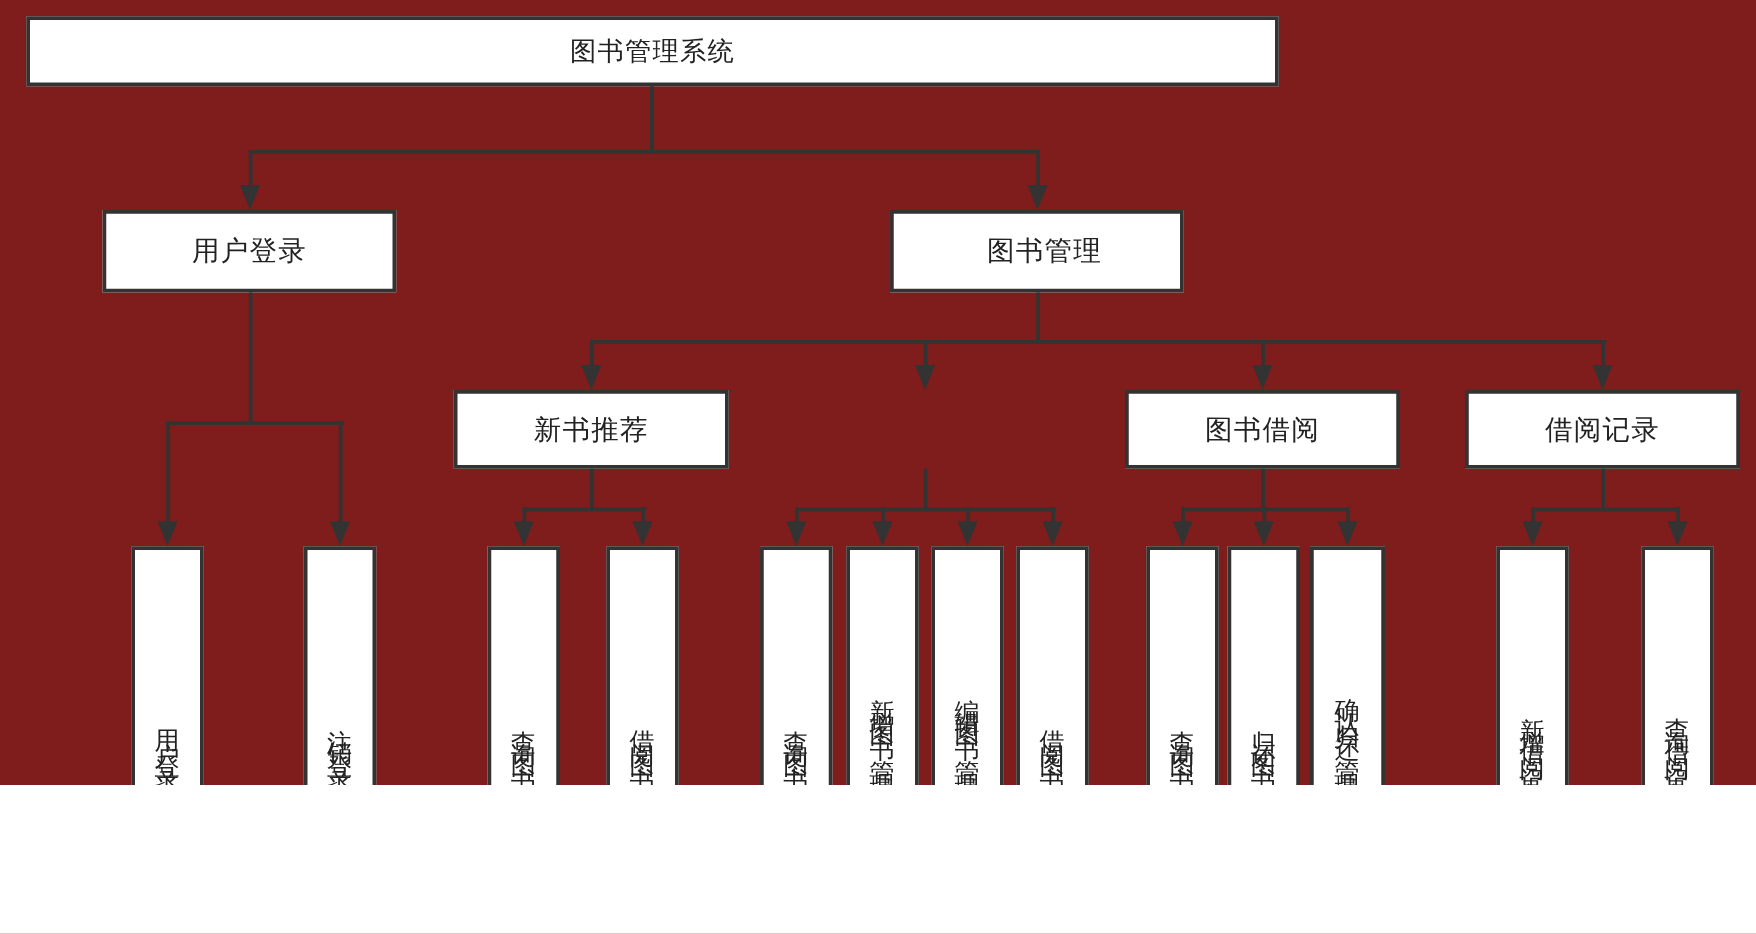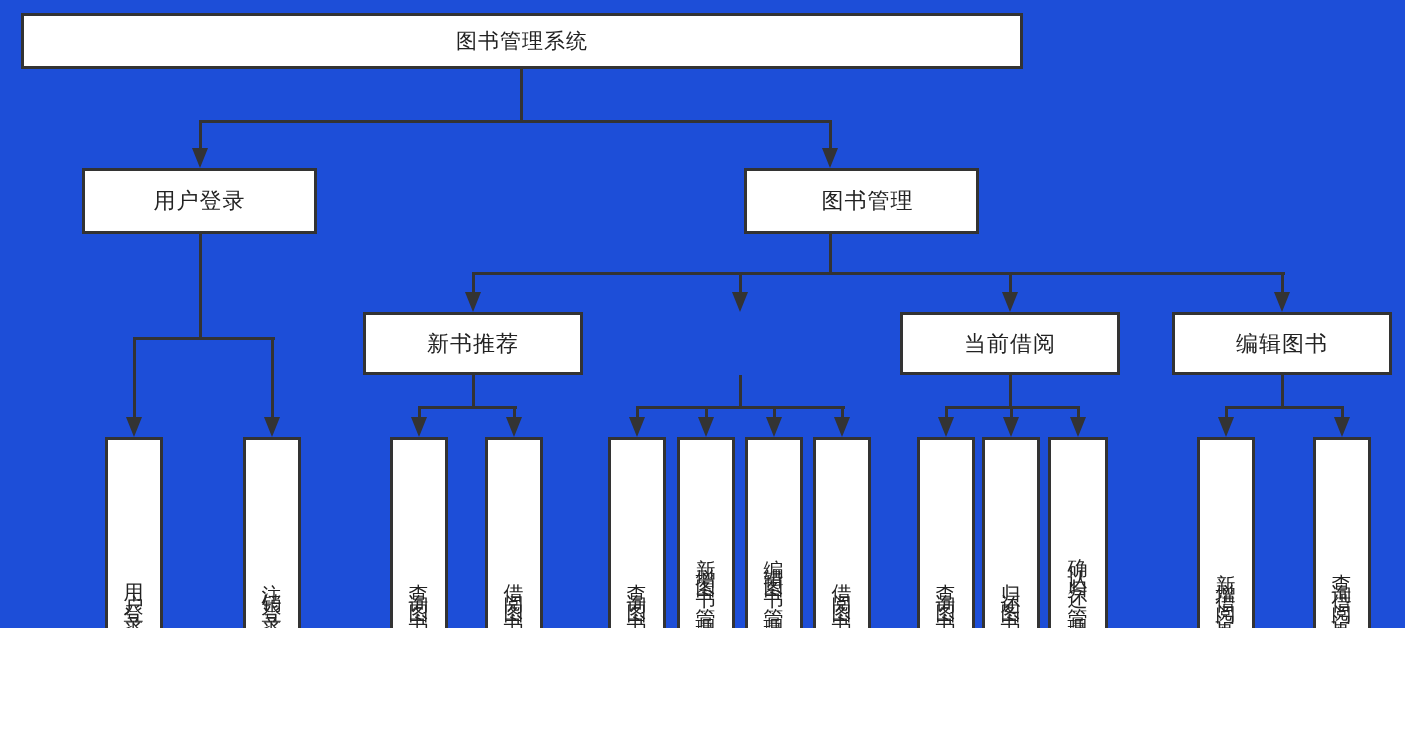--- a/index.html
+++ b/index.html
@@ -1,17 +1,17 @@
 <!DOCTYPE html>
 <html><head>
 <meta charset="utf-8">
 <style>
   html,body{margin:0;padding:0;background:#fff;}
   .canvas{
-    position:relative;width:1405px;height:628px;background:#1d4ed8;overflow:hidden;
+    position:relative;width:1405px;height:628px;background:#7f1d1d;overflow:hidden;
     font-family:"DejaVu Sans","Liberation Sans",sans-serif;color:#222;
   }
   .box{
     position:absolute;box-sizing:border-box;border:3px solid #333;background:#fff;
     display:flex;align-items:center;justify-content:center;text-align:center;
   }
   .hbox-lg{font-size:21px;letter-spacing:1px;}
   .hbox{font-size:22px;letter-spacing:1px;}
   .vbox{
     writing-mode:vertical-rl;font-size:20px;letter-spacing:10px;
@@ -36,43 +36,43 @@
   <div class="box hbox-lg" style="left:21px;top:13px;width:1002px;height:56px;">图书管理系统</div>
 
   <div class="line" style="left:520px;top:69px;width:3px;height:54px;"></div>
   <div class="line" style="left:199px;top:120px;width:633px;height:3px;"></div>
   <div class="line" style="left:199px;top:120px;width:3px;height:32px;"></div>
   <div class="arrow" style="left:192px;top:148px;"></div>
   <div class="line" style="left:829px;top:120px;width:3px;height:32px;"></div>
   <div class="arrow" style="left:822px;top:148px;"></div>
 
   <div class="box hbox" style="left:82px;top:168px;width:235px;height:66px;">用户登录</div>
-  <div class="box hbox" style="left:744px;top:168px;width:235px;height:66px;padding-left:12px;">图书管理</div>
+  <div class="box hbox" style="left:712px;top:168px;width:235px;height:66px;padding-left:12px;">图书管理</div>
 
   <div class="line" style="left:199px;top:234px;width:3px;height:106px;"></div>
   <div class="line" style="left:133px;top:337px;width:142px;height:3px;"></div>
   <div class="line" style="left:133px;top:337px;width:3px;height:82px;"></div>
   <div class="arrow" style="left:126px;top:417px;"></div>
   <div class="line" style="left:271px;top:337px;width:3px;height:82px;"></div>
   <div class="arrow" style="left:264px;top:417px;"></div>
 
   <div class="line" style="left:829px;top:234px;width:3px;height:41px;"></div>
   <div class="line" style="left:472px;top:272px;width:813px;height:3px;"></div>
   <div class="line" style="left:472px;top:272px;width:3px;height:22px;"></div>
   <div class="arrow" style="left:465px;top:292px;"></div>
   <div class="line" style="left:739px;top:272px;width:3px;height:22px;"></div>
   <div class="arrow" style="left:732px;top:292px;"></div>
   <div class="line" style="left:1009px;top:272px;width:3px;height:22px;"></div>
   <div class="arrow" style="left:1002px;top:292px;"></div>
   <div class="line" style="left:1281px;top:272px;width:3px;height:22px;"></div>
   <div class="arrow" style="left:1274px;top:292px;"></div>
 
   <div class="box hbox" style="left:363px;top:312px;width:220px;height:63px;">新书推荐</div>
-  <div class="box hbox" style="left:900px;top:312px;width:220px;height:63px;">当前借阅</div>
-  <div class="box hbox" style="left:1172px;top:312px;width:220px;height:63px;">编辑图书</div>
+  <div class="box hbox" style="left:900px;top:312px;width:220px;height:63px;">图书借阅</div>
+  <div class="box hbox" style="left:1172px;top:312px;width:220px;height:63px;">借阅记录</div>
 
   <div class="line" style="left:472px;top:375px;width:3px;height:34px;"></div>
   <div class="line" style="left:418px;top:406px;width:99px;height:3px;"></div>
   <div class="line" style="left:418px;top:406px;width:3px;height:13px;"></div>
   <div class="arrow" style="left:411px;top:417px;"></div>
   <div class="line" style="left:513px;top:406px;width:3px;height:13px;"></div>
   <div class="arrow" style="left:506px;top:417px;"></div>
 
   <div class="line" style="left:739px;top:375px;width:3px;height:34px;"></div>
   <div class="line" style="left:636px;top:406px;width:209px;height:3px;"></div>

